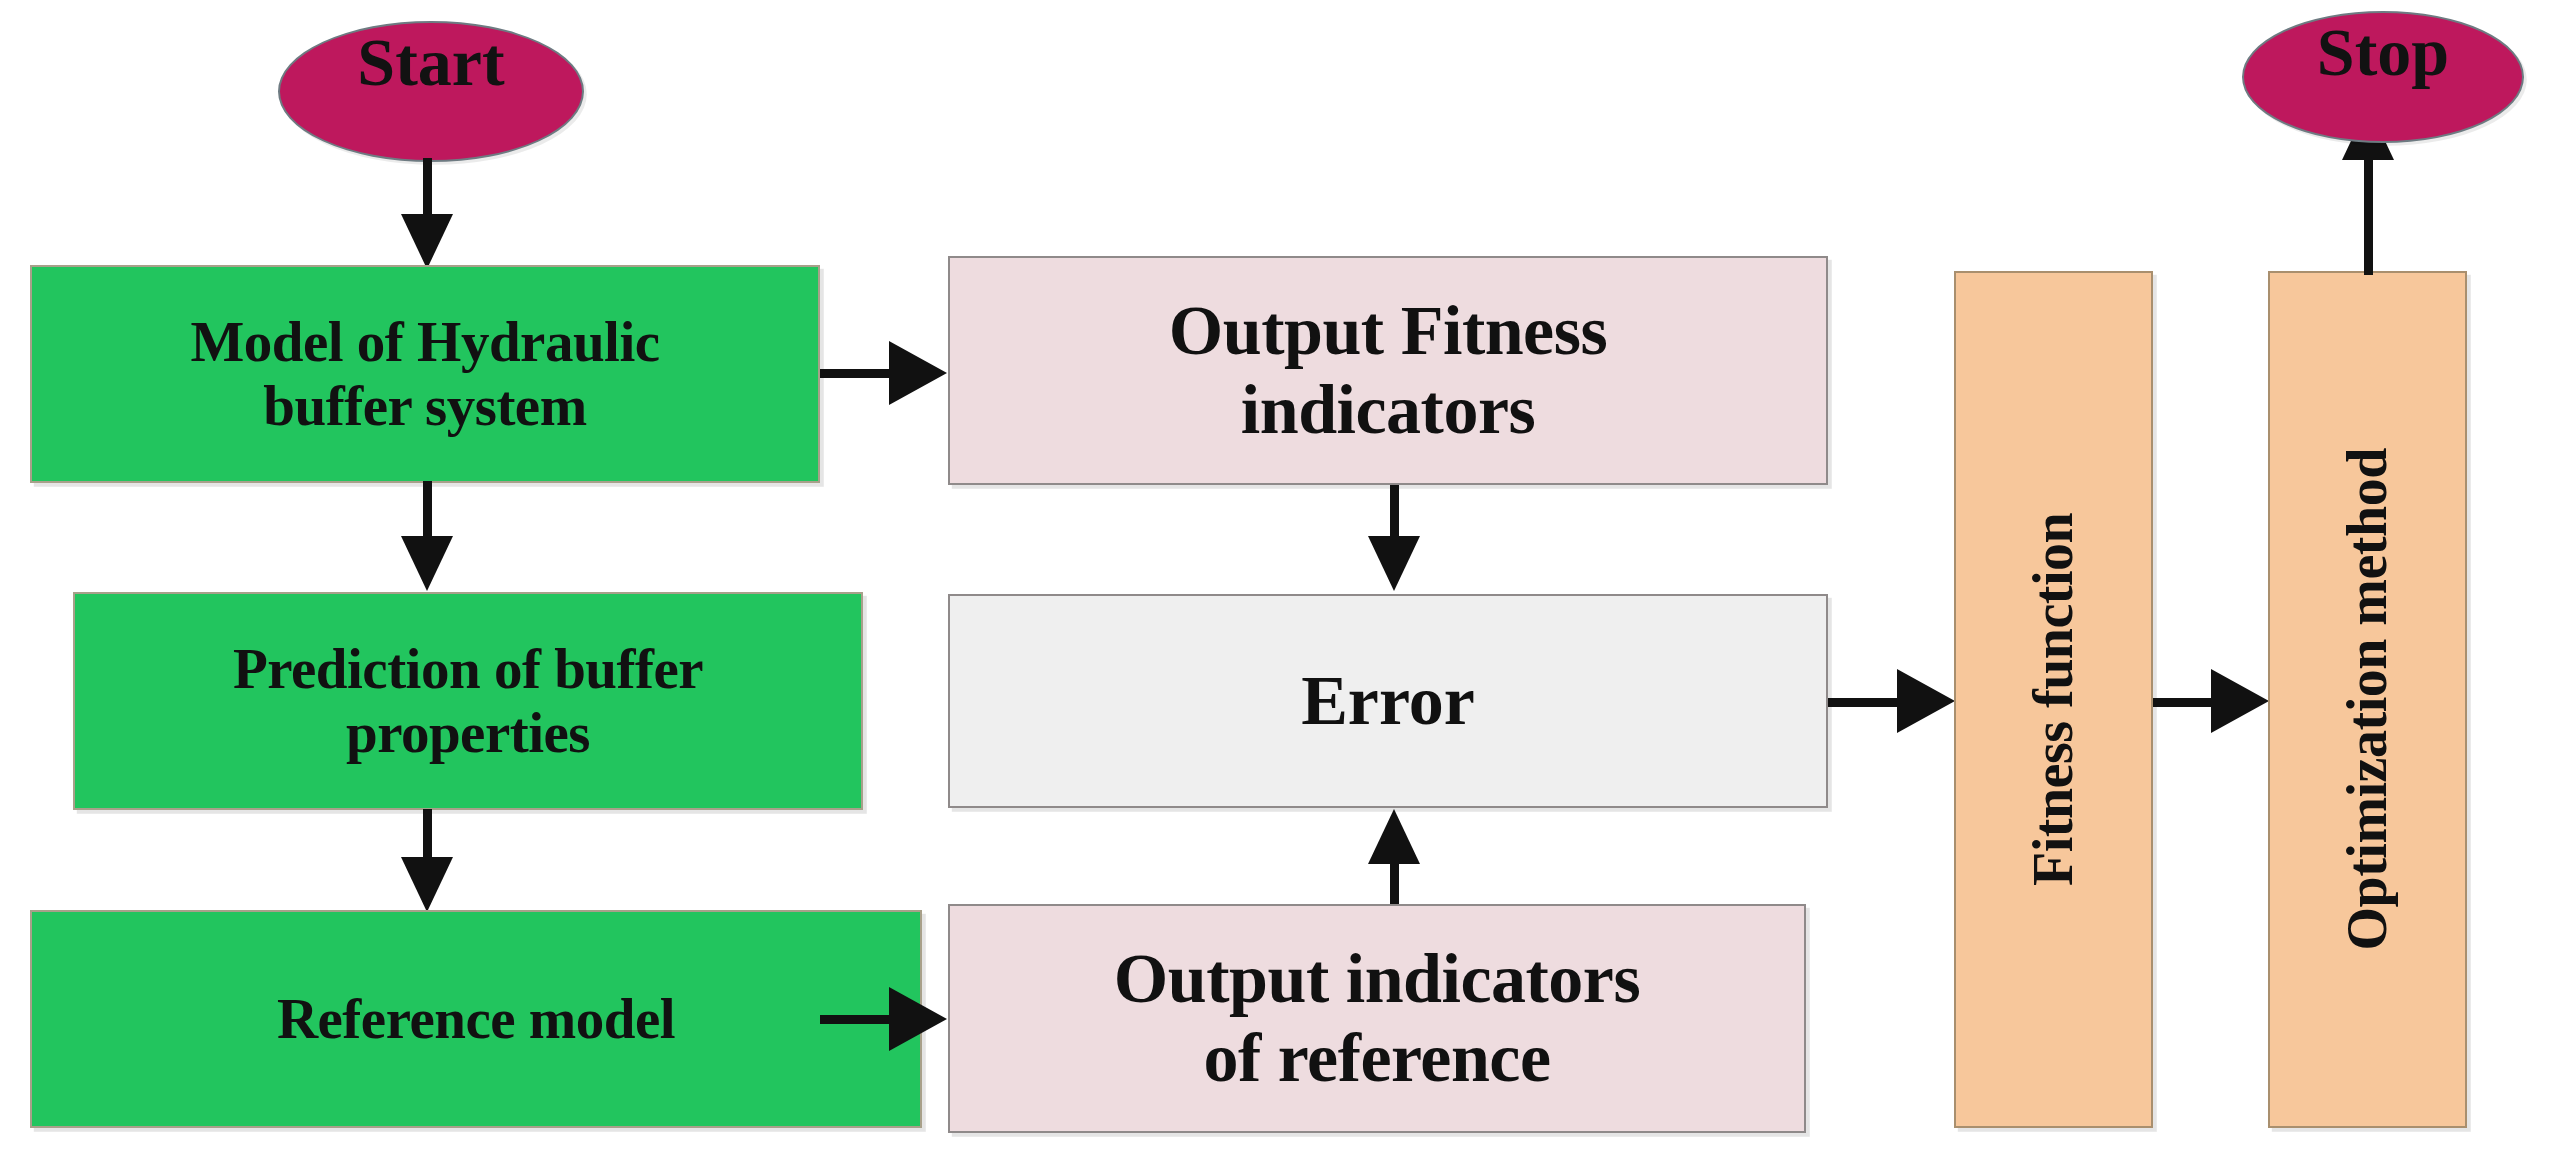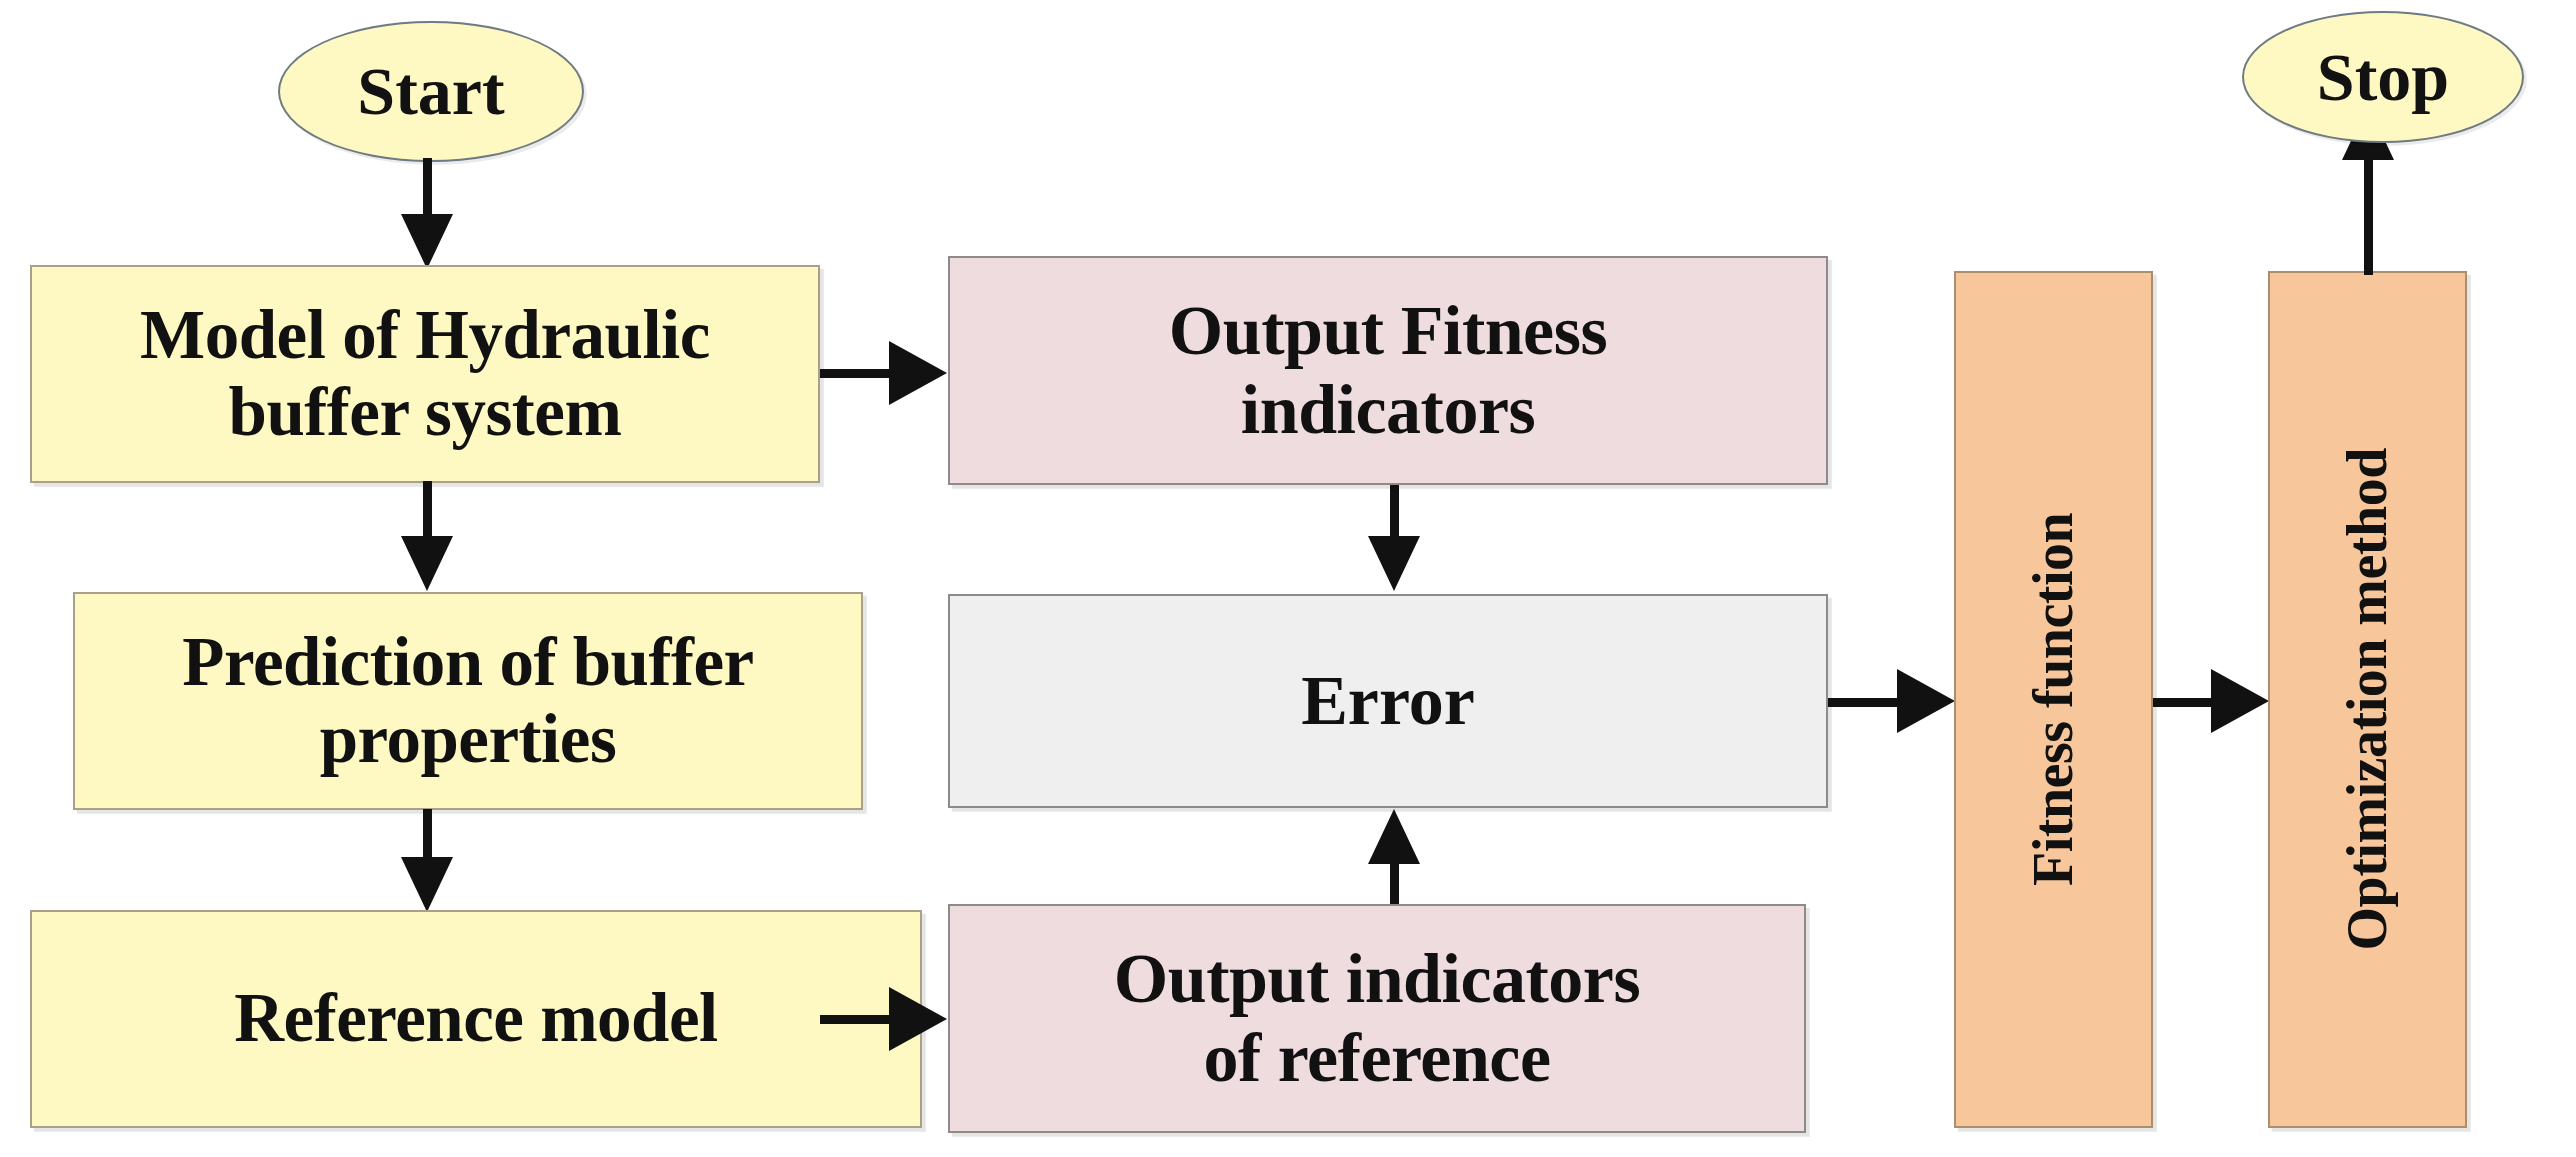--- a/index.html
+++ b/index.html
@@ -25,23 +25,23 @@
     justify-content: center;
     text-align: center;
     font-weight: bold;
     color: #111111;
     line-height: 1.12;
     border: 2.8px solid #a09a86;
     box-shadow: 3.8px 3.8px 0 rgba(0,0,0,0.10);
   }
 
   .node-yellow {
-    background: #fef9c3;
+    background: #22c55e;
     border-color: #a8a08a;
-    font-size: 69px;
+    font-size: 57px;
     letter-spacing: -0.5px;
   }
   .node-pink {
     background: #eedcdf;
     border-color: #8f8a8a;
     font-size: 70px;
     letter-spacing: -0.5px;
   }
   .node-gray {
     background: #efefef;
@@ -59,23 +59,22 @@
     white-space: nowrap;
     font-weight: bold;
     letter-spacing: -0.5px;
   }
 
   
   .ellipse {
     position: absolute;
     box-sizing: border-box;
     display: flex;
-    align-items: center;
     justify-content: center;
-    background: #fef9c3;
+    background: #be185d;
     border: 2.8px solid #6e7b82;
     border-radius: 50%;
     font-weight: bold;
     font-size: 68px;
     color: #121212;
     box-shadow: 2.8px 2.8px 0 rgba(0,0,0,0.08);
   }
   .line-v { position: absolute; width: 8.5px; background: #111111; }
   .line-h { position: absolute; height: 8.5px; background: #111111; }
 

